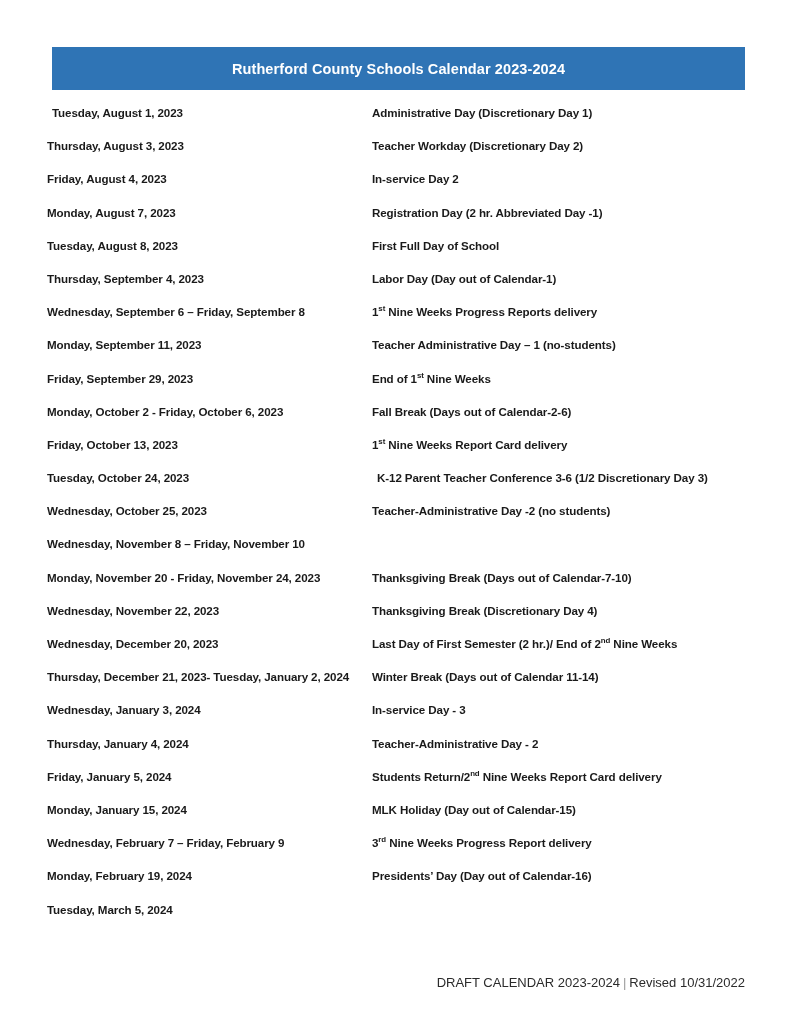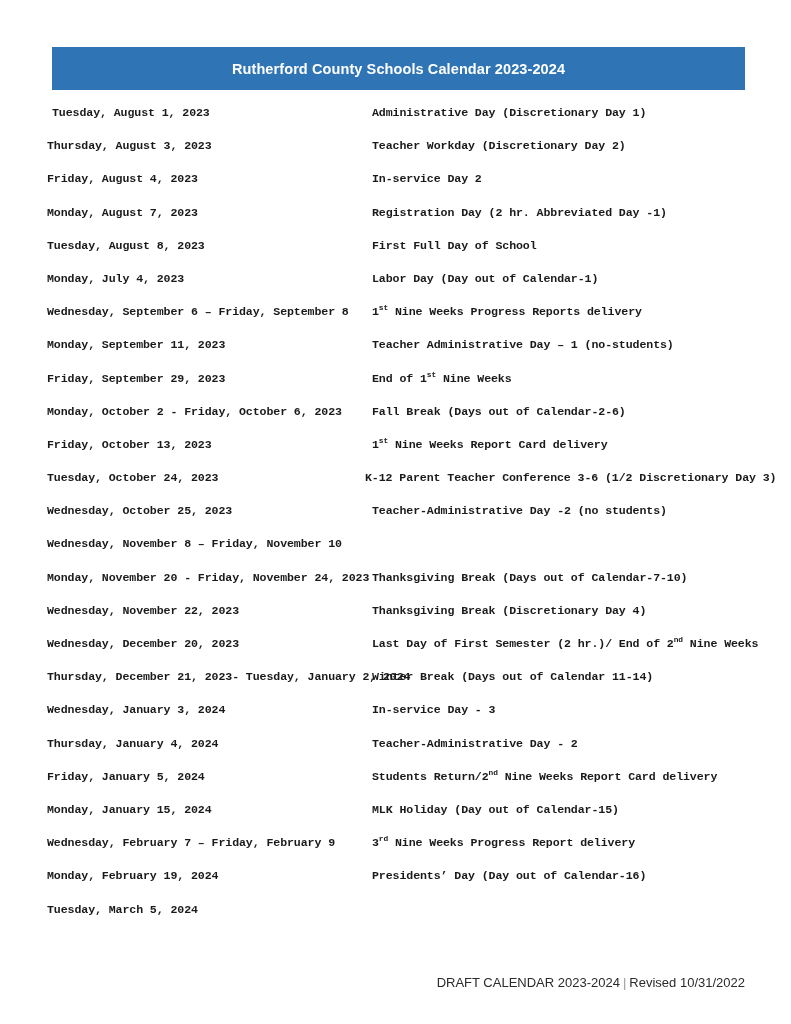--- a/index.html
+++ b/index.html
@@ -43,21 +43,20 @@
     white-space: nowrap;
     font-family: "Liberation Sans", sans-serif;
   }
 
   
   .rows {
     position: absolute;
     left: 0;
     top: 105px;
     width: 791px;
-    font-family: Liberation Mono, monospace;
   }
   .cal-row {
     position: relative;
     height: 33.2px;
     display: flex;
     align-items: flex-start;
   }
   .cal-date {
     position: absolute;
     left: 47px;
@@ -74,21 +73,21 @@
     left: 372px;
     top: 0;
     width: 400px;
     font-size: 11.6px;
     font-weight: bold;
     line-height: 15px;
     white-space: nowrap;
     letter-spacing: -0.1px;
   }
   .cal-date.indent { left: 52px; }
-  .cal-desc.indent { left: 365px; }
+  .cal-desc.indent { left: 377px; }
 
   .cal-desc sup, .cal-date sup {
     font-size: 0.68em;
     vertical-align: super;
     line-height: 0;
     font-weight: bold;
   }
 
   
   .footer {
@@ -130,21 +129,21 @@
       </div>
       <div class="cal-row">
         <div class="cal-date">Monday, August 7, 2023</div>
         <div class="cal-desc">Registration Day (2 hr. Abbreviated Day -1)</div>
       </div>
       <div class="cal-row">
         <div class="cal-date">Tuesday, August 8, 2023</div>
         <div class="cal-desc">First Full Day of School</div>
       </div>
       <div class="cal-row">
-        <div class="cal-date">Monday, July 4, 2023</div>
+        <div class="cal-date">Thursday, September 4, 2023</div>
         <div class="cal-desc">Labor Day (Day out of Calendar-1)</div>
       </div>
       <div class="cal-row">
         <div class="cal-date">Wednesday, September 6 – Friday, September 8</div>
         <div class="cal-desc">1<sup>st</sup> Nine Weeks Progress Reports delivery</div>
       </div>
       <div class="cal-row">
         <div class="cal-date">Monday, September 11, 2023</div>
         <div class="cal-desc">Teacher Administrative Day – 1 (no-students)</div>
       </div>

